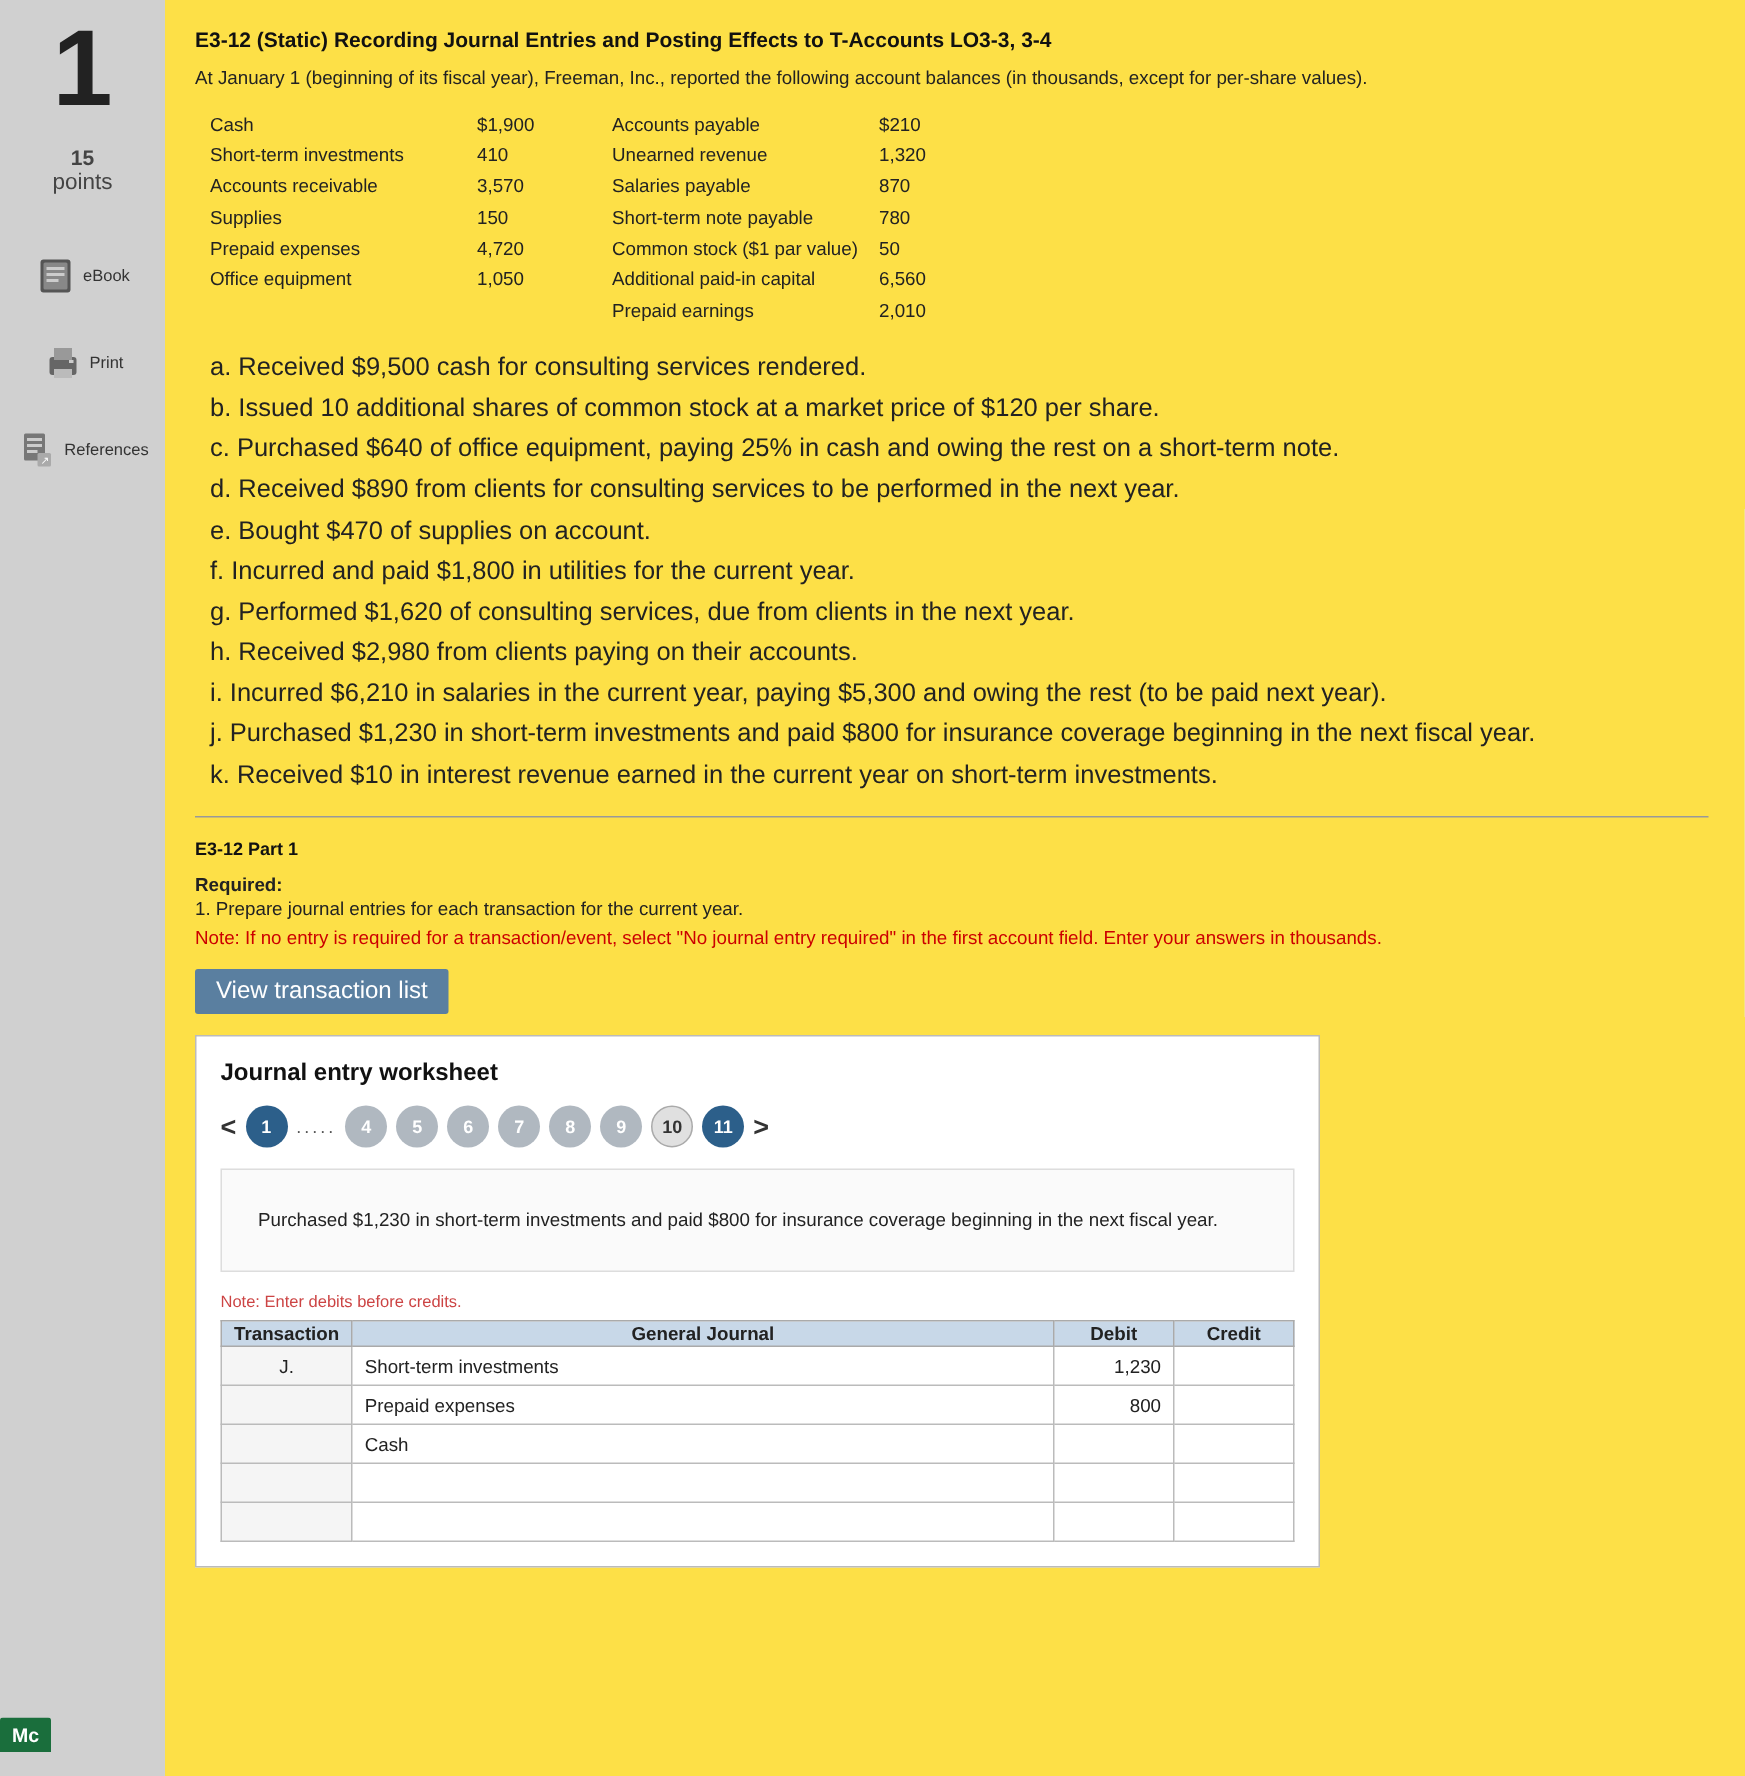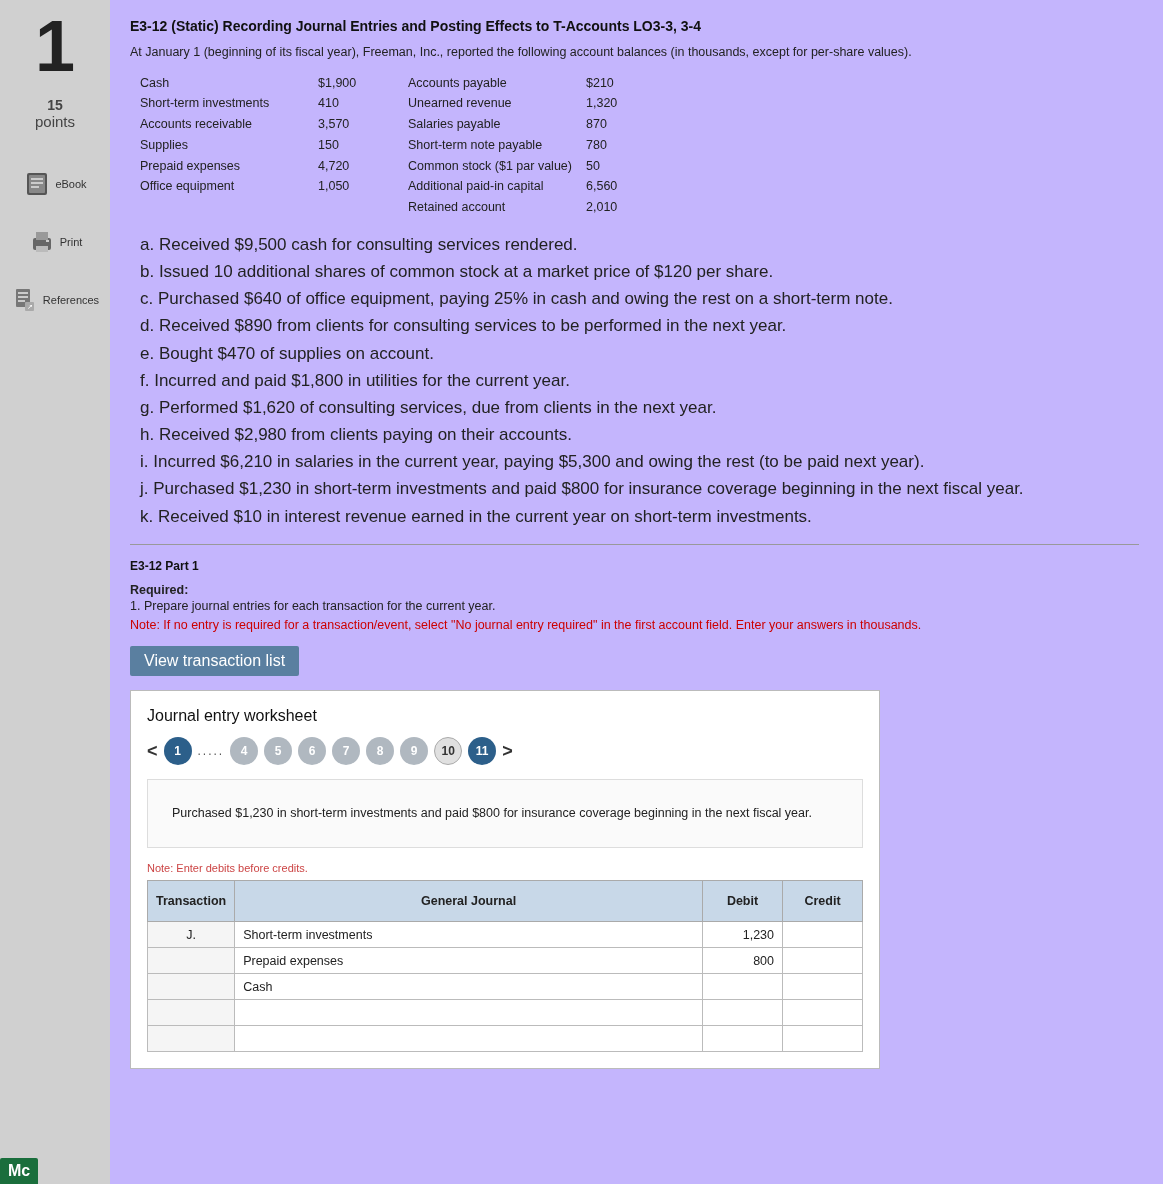--- a/index.html
+++ b/index.html
@@ -46,21 +46,21 @@
     .sidebar-icon svg {
       width: 28px;
       height: 28px;
     }
     .sidebar-icon-label {
       font-size: 11px;
       color: #333;
     }
     .main-content {
       flex: 1;
-      background: #c4b5fd;
+      background: #fde047;
       padding: 18px 24px 18px 20px;
     }
     .problem-title {
       font-size: 14px;
       font-weight: bold;
       margin-bottom: 10px;
       color: #111;
     }
     .problem-intro {
       font-size: 12.5px;
@@ -138,21 +138,21 @@
       border-radius: 2px;
     }
     .worksheet-container {
       background: #fff;
       border: 1px solid #bbb;
       padding: 16px;
       max-width: 750px;
     }
     .worksheet-title {
       font-size: 16px;
-      font-weight: normal;
+      font-weight: bold;
       margin-bottom: 12px;
       color: #111;
     }
     .pagination-row {
       display: flex;
       align-items: center;
       gap: 6px;
       margin-bottom: 14px;
     }
     .page-btn {
@@ -208,21 +208,21 @@
       margin-bottom: 6px;
     }
     .journal-table {
       width: 100%;
       border-collapse: collapse;
       font-size: 12.5px;
     }
     .journal-table th {
       background: #c8d8e8;
       border: 1px solid #aaa;
-      padding: 13px 8px;
+      padding: 1px 8px;
       text-align: center;
       font-weight: bold;
     }
     .journal-table td {
       border: 1px solid #bbb;
       padding: 4px 8px;
       height: 26px;
     }
     .journal-table td.transaction-cell {
       text-align: center;
@@ -236,25 +236,25 @@
       text-align: right;
       background: #fff;
       width: 80px;
     }
     .journal-table td.credit-cell {
       background: #fff;
       width: 80px;
     }
     .mc-badge {
       position: fixed;
-      bottom: 0;
+      bottom: 16px;
       left: 0;
       background: #1a6e3c;
       color: #fff;
-      font-size: 16px;
+      font-size: 13px;
       font-weight: bold;
       padding: 4px 8px;
       border-radius: 2px 2px 0 0;
     }
   </style>
 </head>
 <body>
 
 <div class="page-wrapper">
 
@@ -350,21 +350,21 @@
         </div>
         <div class="balance-row">
           <span class="balance-name">Common stock ($1 par value)</span>
           <span class="balance-value">50</span>
         </div>
         <div class="balance-row">
           <span class="balance-name">Additional paid-in capital</span>
           <span class="balance-value">6,560</span>
         </div>
         <div class="balance-row">
-          <span class="balance-name">Retained account</span>
+          <span class="balance-name">Prepaid earnings</span>
           <span class="balance-value">2,010</span>
         </div>
       </div>
     </div>
 
     
     <div class="transactions-list">
       <div>a. Received $9,500 cash for consulting services rendered.</div>
       <div>b. Issued 10 additional shares of common stock at a market price of $120 per share.</div>
       <div>c. Purchased $640 of office equipment, paying 25% in cash and owing the rest on a short-term note.</div>

